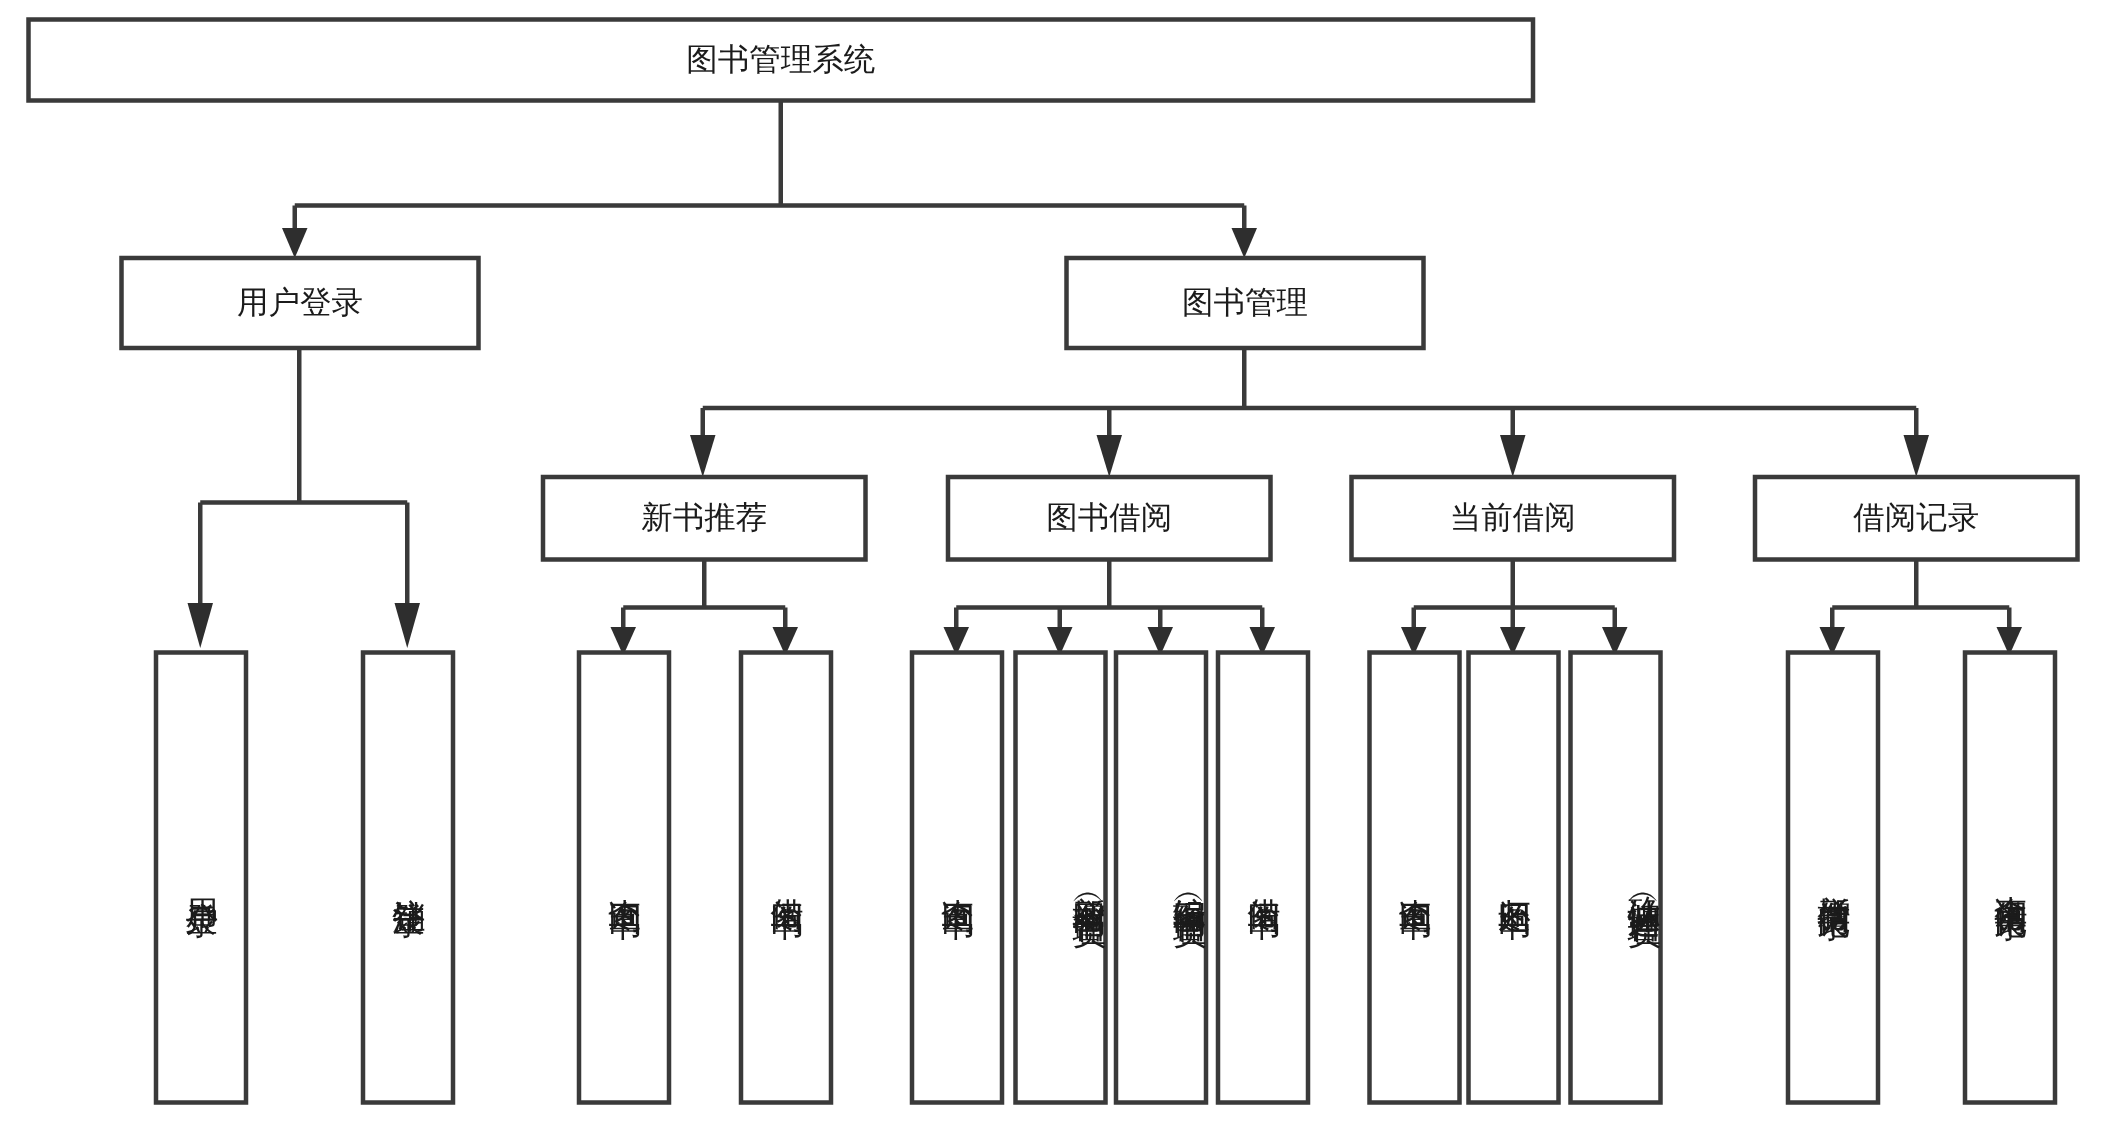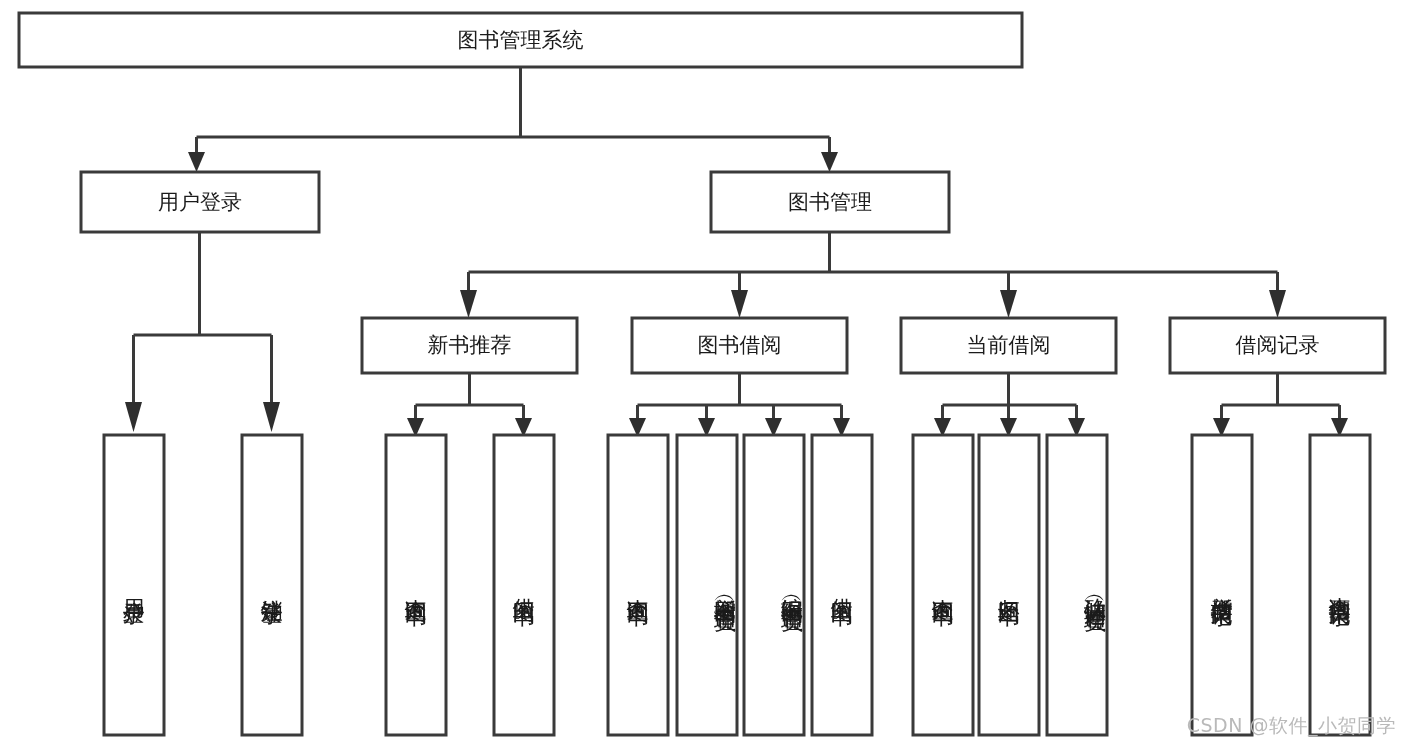--- a/index.html
+++ b/index.html
@@ -206,14 +206,13 @@
   <div class="vlabel" style="left:744px; top:443px; width:60px; height:292px; align-items:flex-start;">编辑图书（管理员）</div>
   <div class="vlabel" style="left:812px; top:435px; width:60px; height:300px;">借阅图书</div>
 
   <div class="vlabel" style="left:913px; top:435px; width:60px; height:300px;">查询图书</div>
   <div class="vlabel" style="left:979px; top:435px; width:60px; height:300px;">归还图书</div>
   <div class="vlabel" style="left:1047px; top:443px; width:60px; height:292px; align-items:flex-start;">确认归还（管理员）</div>
 
   <div class="vlabel" style="left:1192px; top:435px; width:60px; height:300px;">新增借阅记录</div>
   <div class="vlabel" style="left:1310px; top:435px; width:60px; height:300px;">查询借阅记录</div>
 
-  <div class="watermark">CSDN @软件_小贺同学</div>
 </div>
 
 </body></html>

